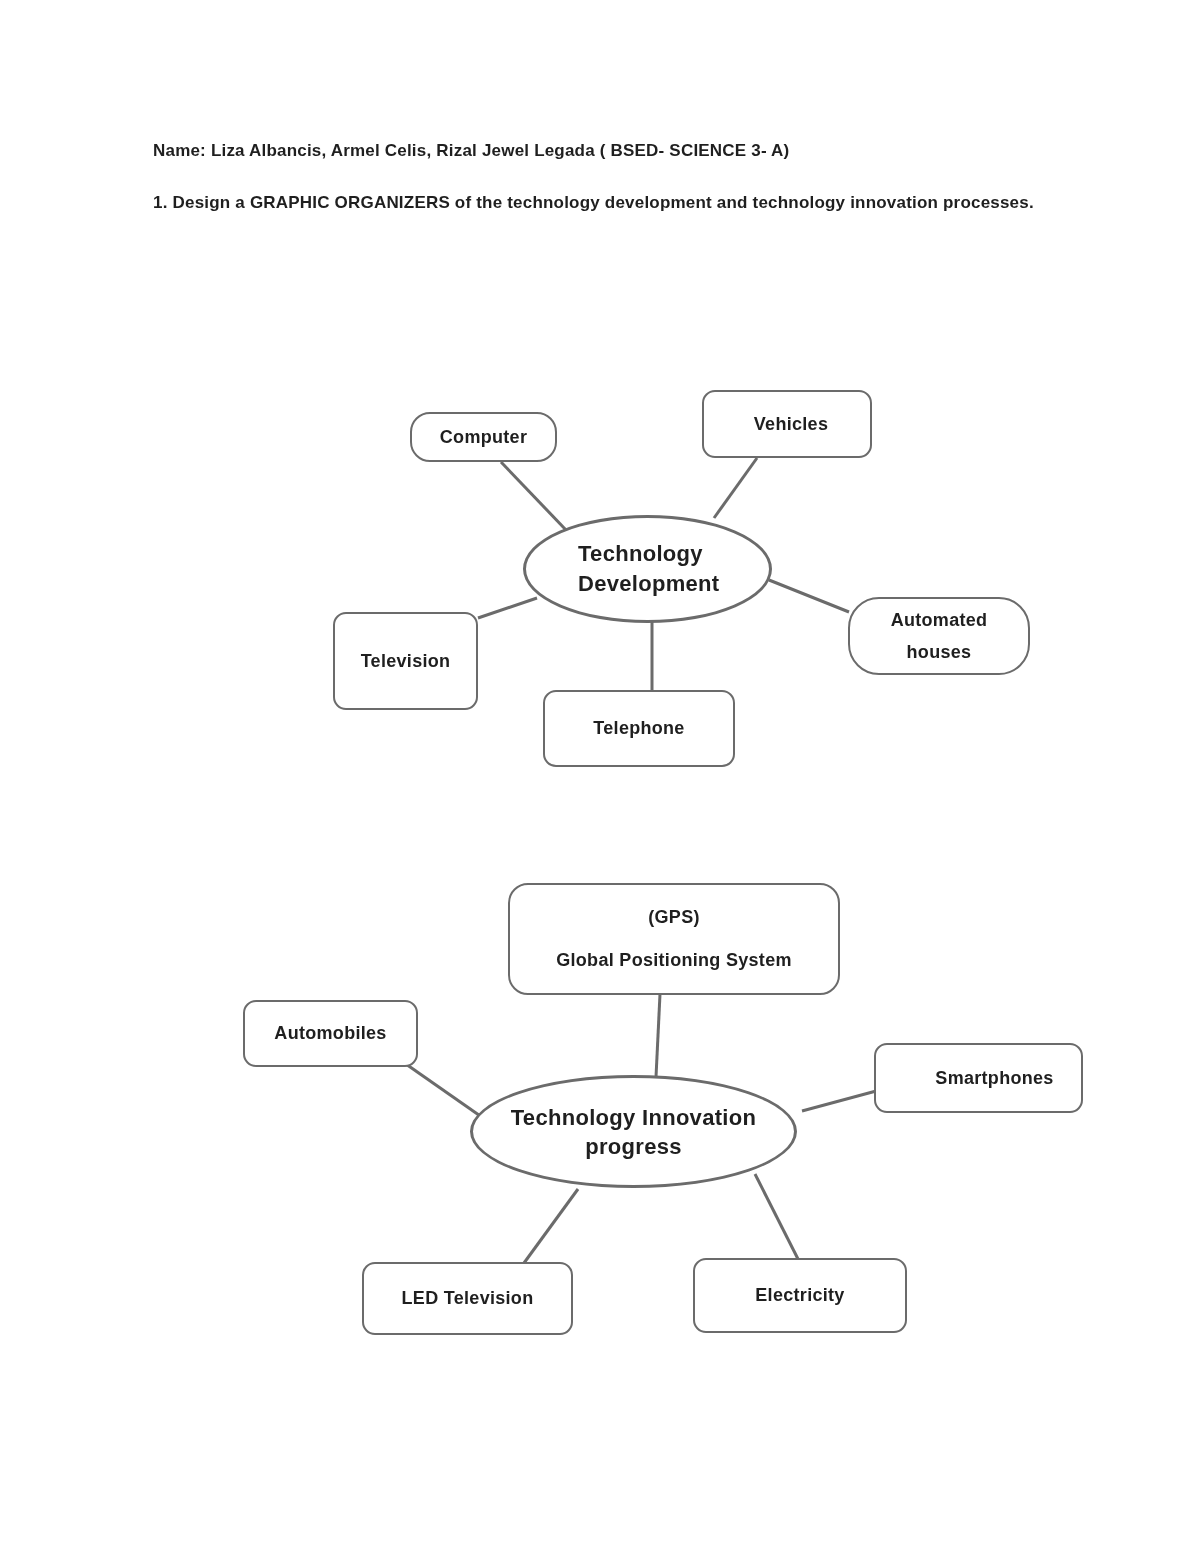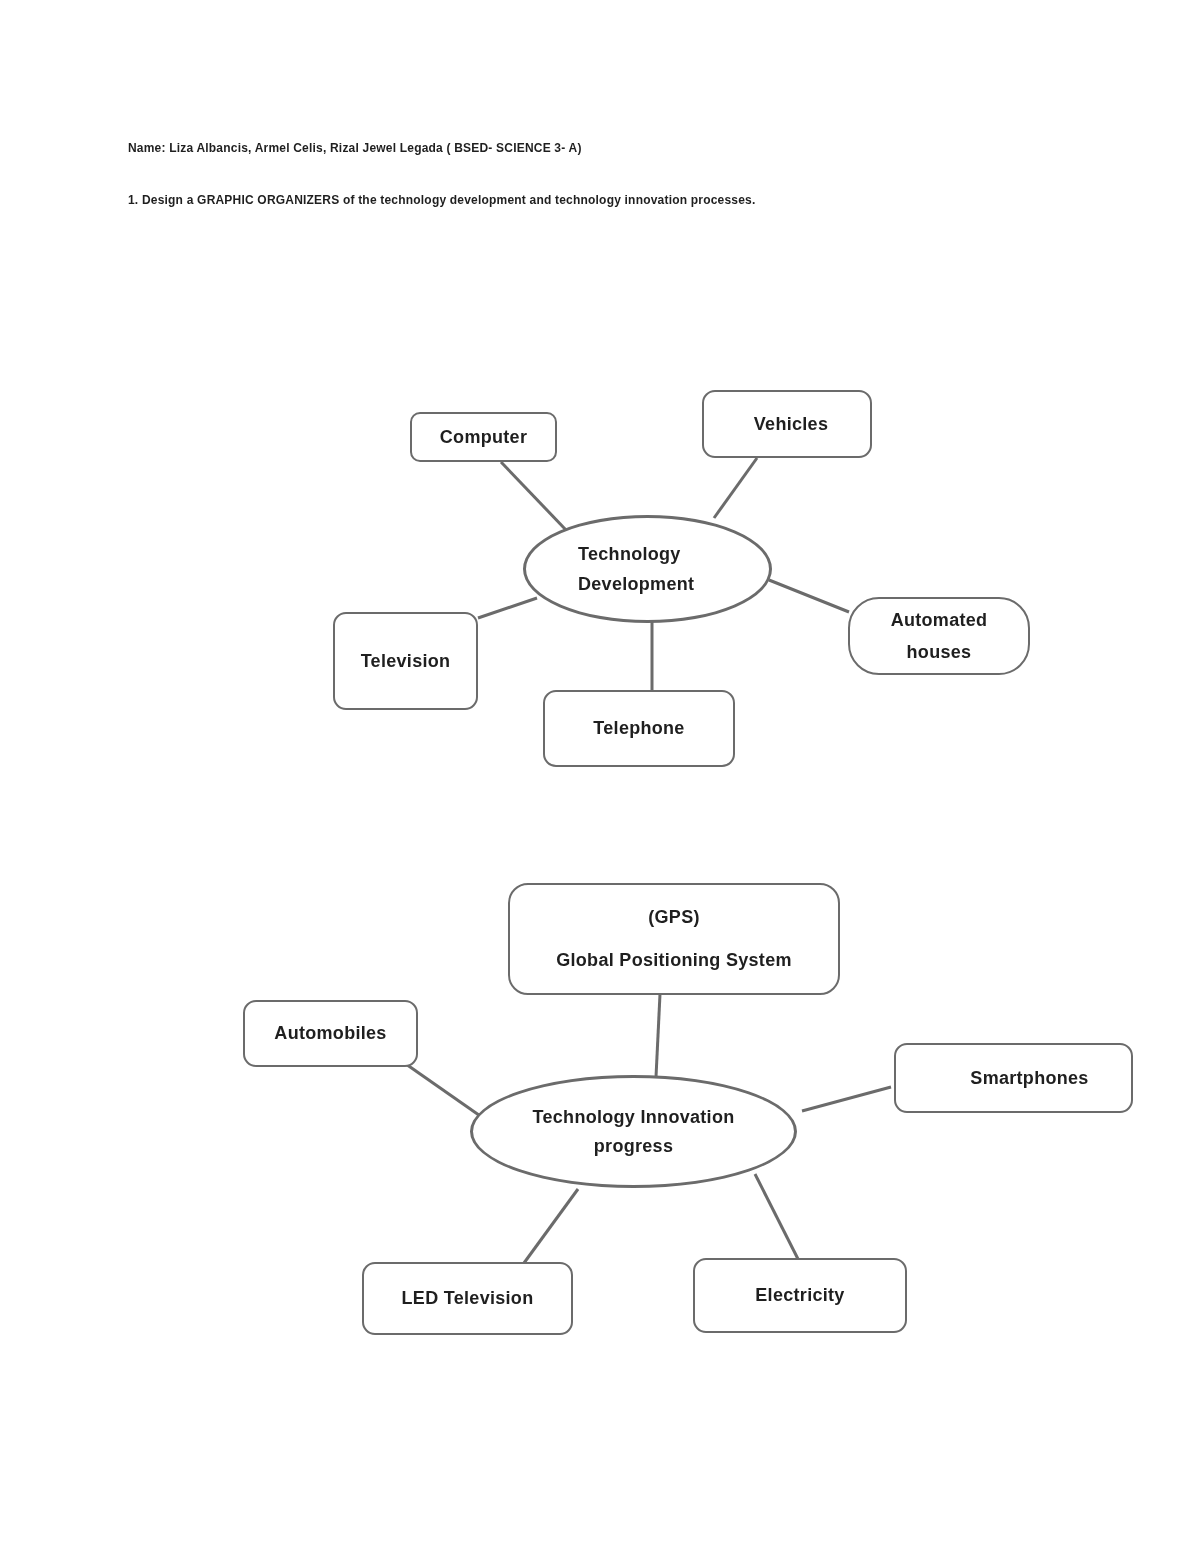--- a/index.html
+++ b/index.html
@@ -11,23 +11,23 @@
     position: relative;
     width: 1200px;
     height: 1553px;
     background: #ffffff;
     font-family: "Liberation Sans", sans-serif;
     color: #1f1f1f;
     overflow: hidden;
   }
   .header-line {
     position: absolute;
-    left: 128px;
+    left: 153px;
     margin: 0;
-    font-size: 12px;
+    font-size: 17px;
     font-weight: 600;
     letter-spacing: 0.2px;
     color: #1f1f1f;
     white-space: nowrap;
   }
   .header-line.line1 { top: 141px; }
   .header-line.line2 { top: 193px; }
 
   .connectors {
     position: absolute;
@@ -64,21 +64,21 @@
   }
   .ellipse {
     position: absolute;
     box-sizing: border-box;
     background: #ffffff;
     border: 3px solid #6b6b6b;
     border-radius: 50%;
     display: flex;
     flex-direction: column;
     justify-content: center;
-    font-size: 18px;
+    font-size: 22px;
     font-weight: 600;
     letter-spacing: 0.3px;
     color: #1f1f1f;
   }
   .ellipse.e1 {
     align-items: flex-start;
     padding-left: 52px;
     line-height: 30px;
   }
   .ellipse.e2 {
@@ -103,21 +103,21 @@
     <line x1="769" y1="580" x2="849" y2="612" stroke="#6b6b6b" stroke-width="3"></line>
     <line x1="652" y1="622" x2="652" y2="691" stroke="#6b6b6b" stroke-width="3"></line>
 
     <line x1="660" y1="994" x2="656" y2="1077" stroke="#6b6b6b" stroke-width="3"></line>
     <line x1="403" y1="1062" x2="486" y2="1120" stroke="#6b6b6b" stroke-width="3"></line>
     <line x1="802" y1="1111" x2="891" y2="1087" stroke="#6b6b6b" stroke-width="3"></line>
     <line x1="578" y1="1189" x2="524" y2="1263" stroke="#6b6b6b" stroke-width="3"></line>
     <line x1="755" y1="1174" x2="798" y2="1259" stroke="#6b6b6b" stroke-width="3"></line>
   </svg>
 
-  <div class="node" style="left:410px; top:412px; width:147px; height:50px; border-radius:10px;">
+  <div class="node" style="left:410px; top:412px; width:147px; height:50px; border-radius:20px;">
     <span>Computer</span>
   </div>
 
   <div class="node" style="left:702px; top:390px; width:170px; height:68px;padding-left:8px;">
     <span>Vehicles</span>
   </div>
 
   <div class="ellipse e1" style="left:523px; top:515px; width:249px; height:108px;">
     <div>Technology</div>
     <div>Development</div>
@@ -138,21 +138,21 @@
 
   <div class="node gps" style="left:508px; top:883px; width:332px; height:112px;">
     <div>(GPS)</div>
     <div>Global Positioning System</div>
   </div>
 
   <div class="node" style="left:243px; top:1000px; width:175px; height:67px;">
     <span>Automobiles</span>
   </div>
 
-  <div class="node" style="left:894px; top:1043px; width:239px; height:70px;padding-left:32px;">
+  <div class="node" style="left:874px; top:1043px; width:209px; height:70px;padding-left:32px;">
     <span>Smartphones</span>
   </div>
 
   <div class="ellipse e2" style="left:470px; top:1075px; width:327px; height:113px;">
     <div>Technology Innovation</div>
     <div>progress</div>
   </div>
 
   <div class="node" style="left:693px; top:1258px; width:214px; height:75px;">
     <span>Electricity</span>

